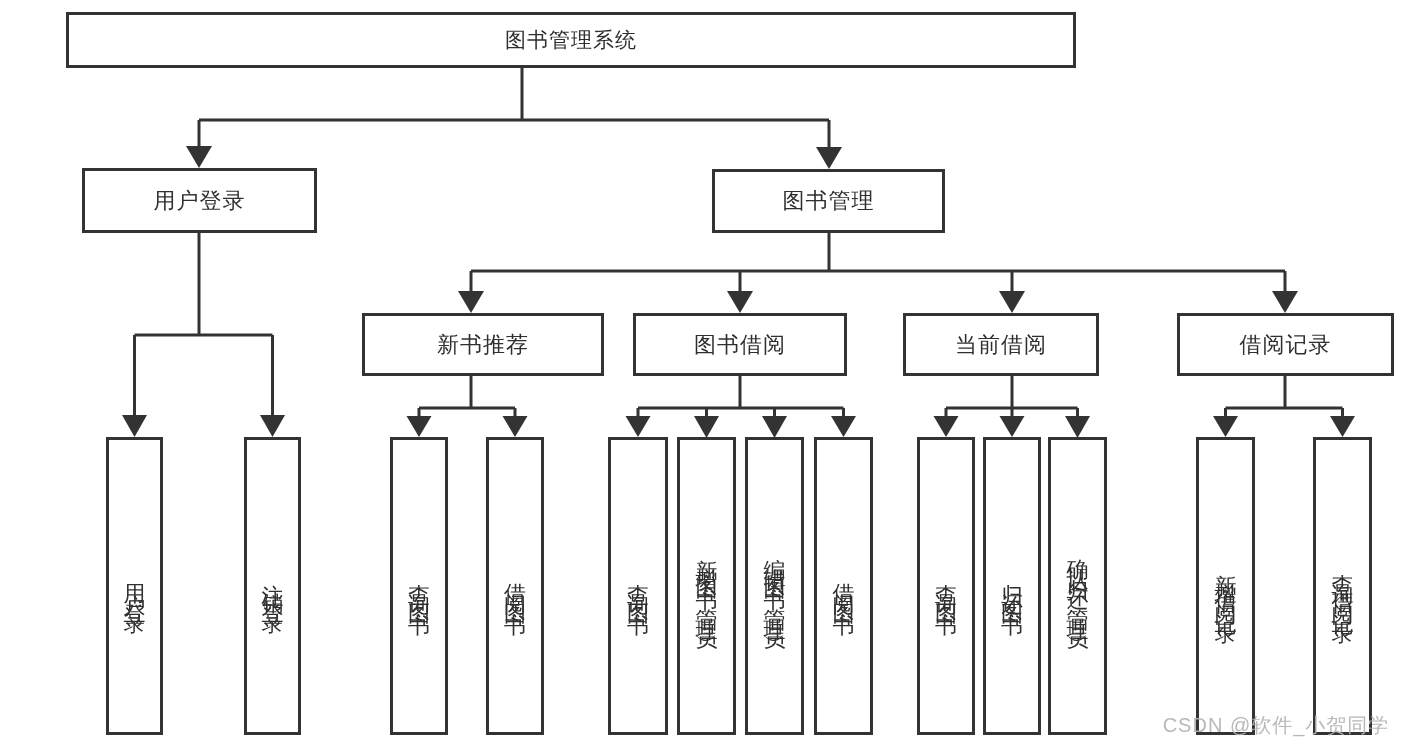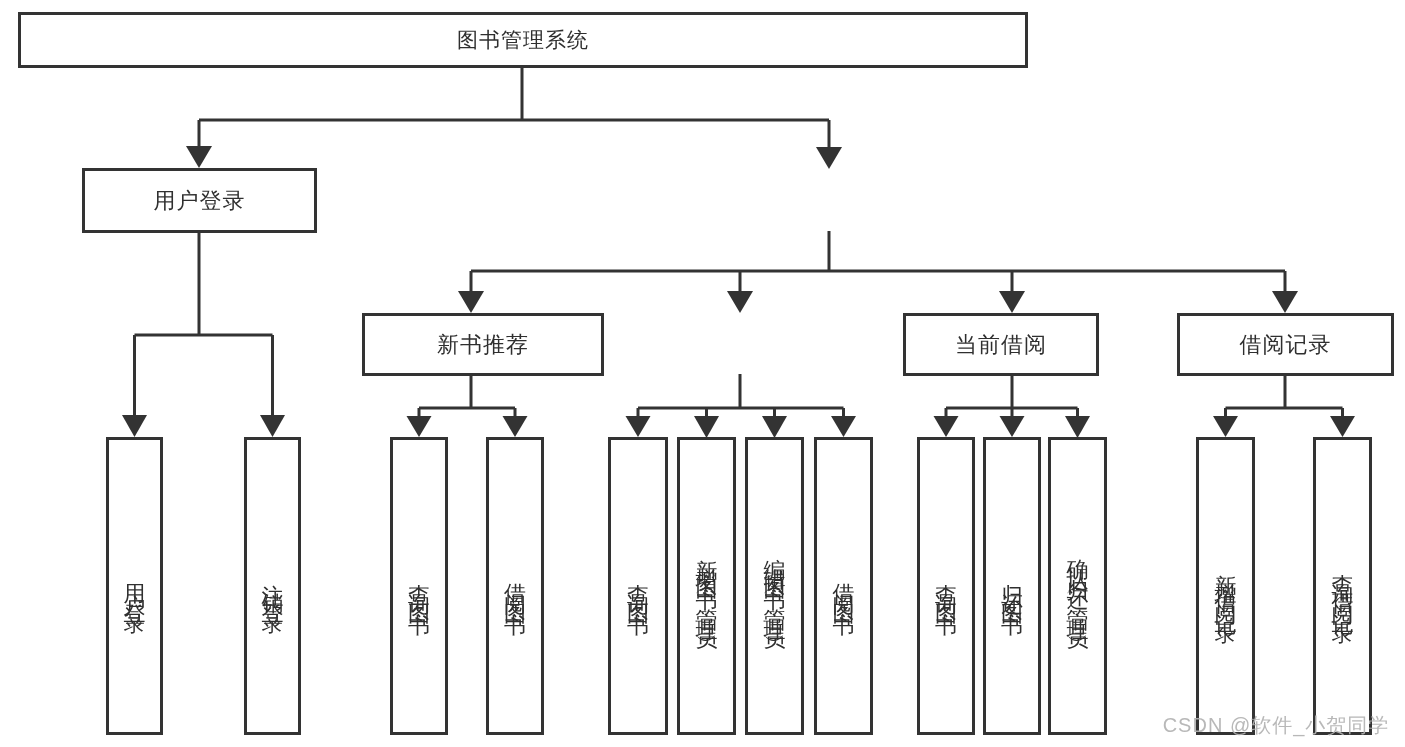--- a/index.html
+++ b/index.html
@@ -25,21 +25,21 @@
     background: #ffffff;
     display: flex;
     align-items: center;
     justify-content: center;
     z-index: 2;
     font-size: 22px;
     color: #2f2f2f;
     letter-spacing: 1px;
     white-space: nowrap;
   }
-  .node.root { font-size: 21px; }
+  .node.root { font-size: 21px; margin-left: 48px; }
   .leaf {
     position: absolute;
     box-sizing: border-box;
     border: 3px solid #333333;
     background: #ffffff;
     top: 437px;
     height: 298px;
     display: flex;
     align-items: center;
     justify-content: center;
@@ -136,24 +136,30 @@
     </g>
   </svg>
 
   <div class="node root" style="left:18px; top:12px; width:1010px; height:56px;">
     <span>图书管理系统</span>
   </div>
 
   <div class="node" style="left:82px; top:168px; width:235px; height:65px;">
     <span>用户登录</span>
   </div>
+  <div class="node" style="left:712px; top:169px; width:233px; height:64px;">
+    <span>图书管理</span>
+  </div>
 
   <div class="node" style="left:362px; top:313px; width:242px; height:63px;">
     <span>新书推荐</span>
   </div>
+  <div class="node" style="left:633px; top:313px; width:214px; height:63px;">
+    <span>图书借阅</span>
+  </div>
   <div class="node" style="left:903px; top:313px; width:196px; height:63px;">
     <span>当前借阅</span>
   </div>
   <div class="node" style="left:1177px; top:313px; width:217px; height:63px;">
     <span>借阅记录</span>
   </div>
 
   <div class="leaf" style="left:106px; width:57px;">
     <span class="vtext">用户登录</span>
   </div>

